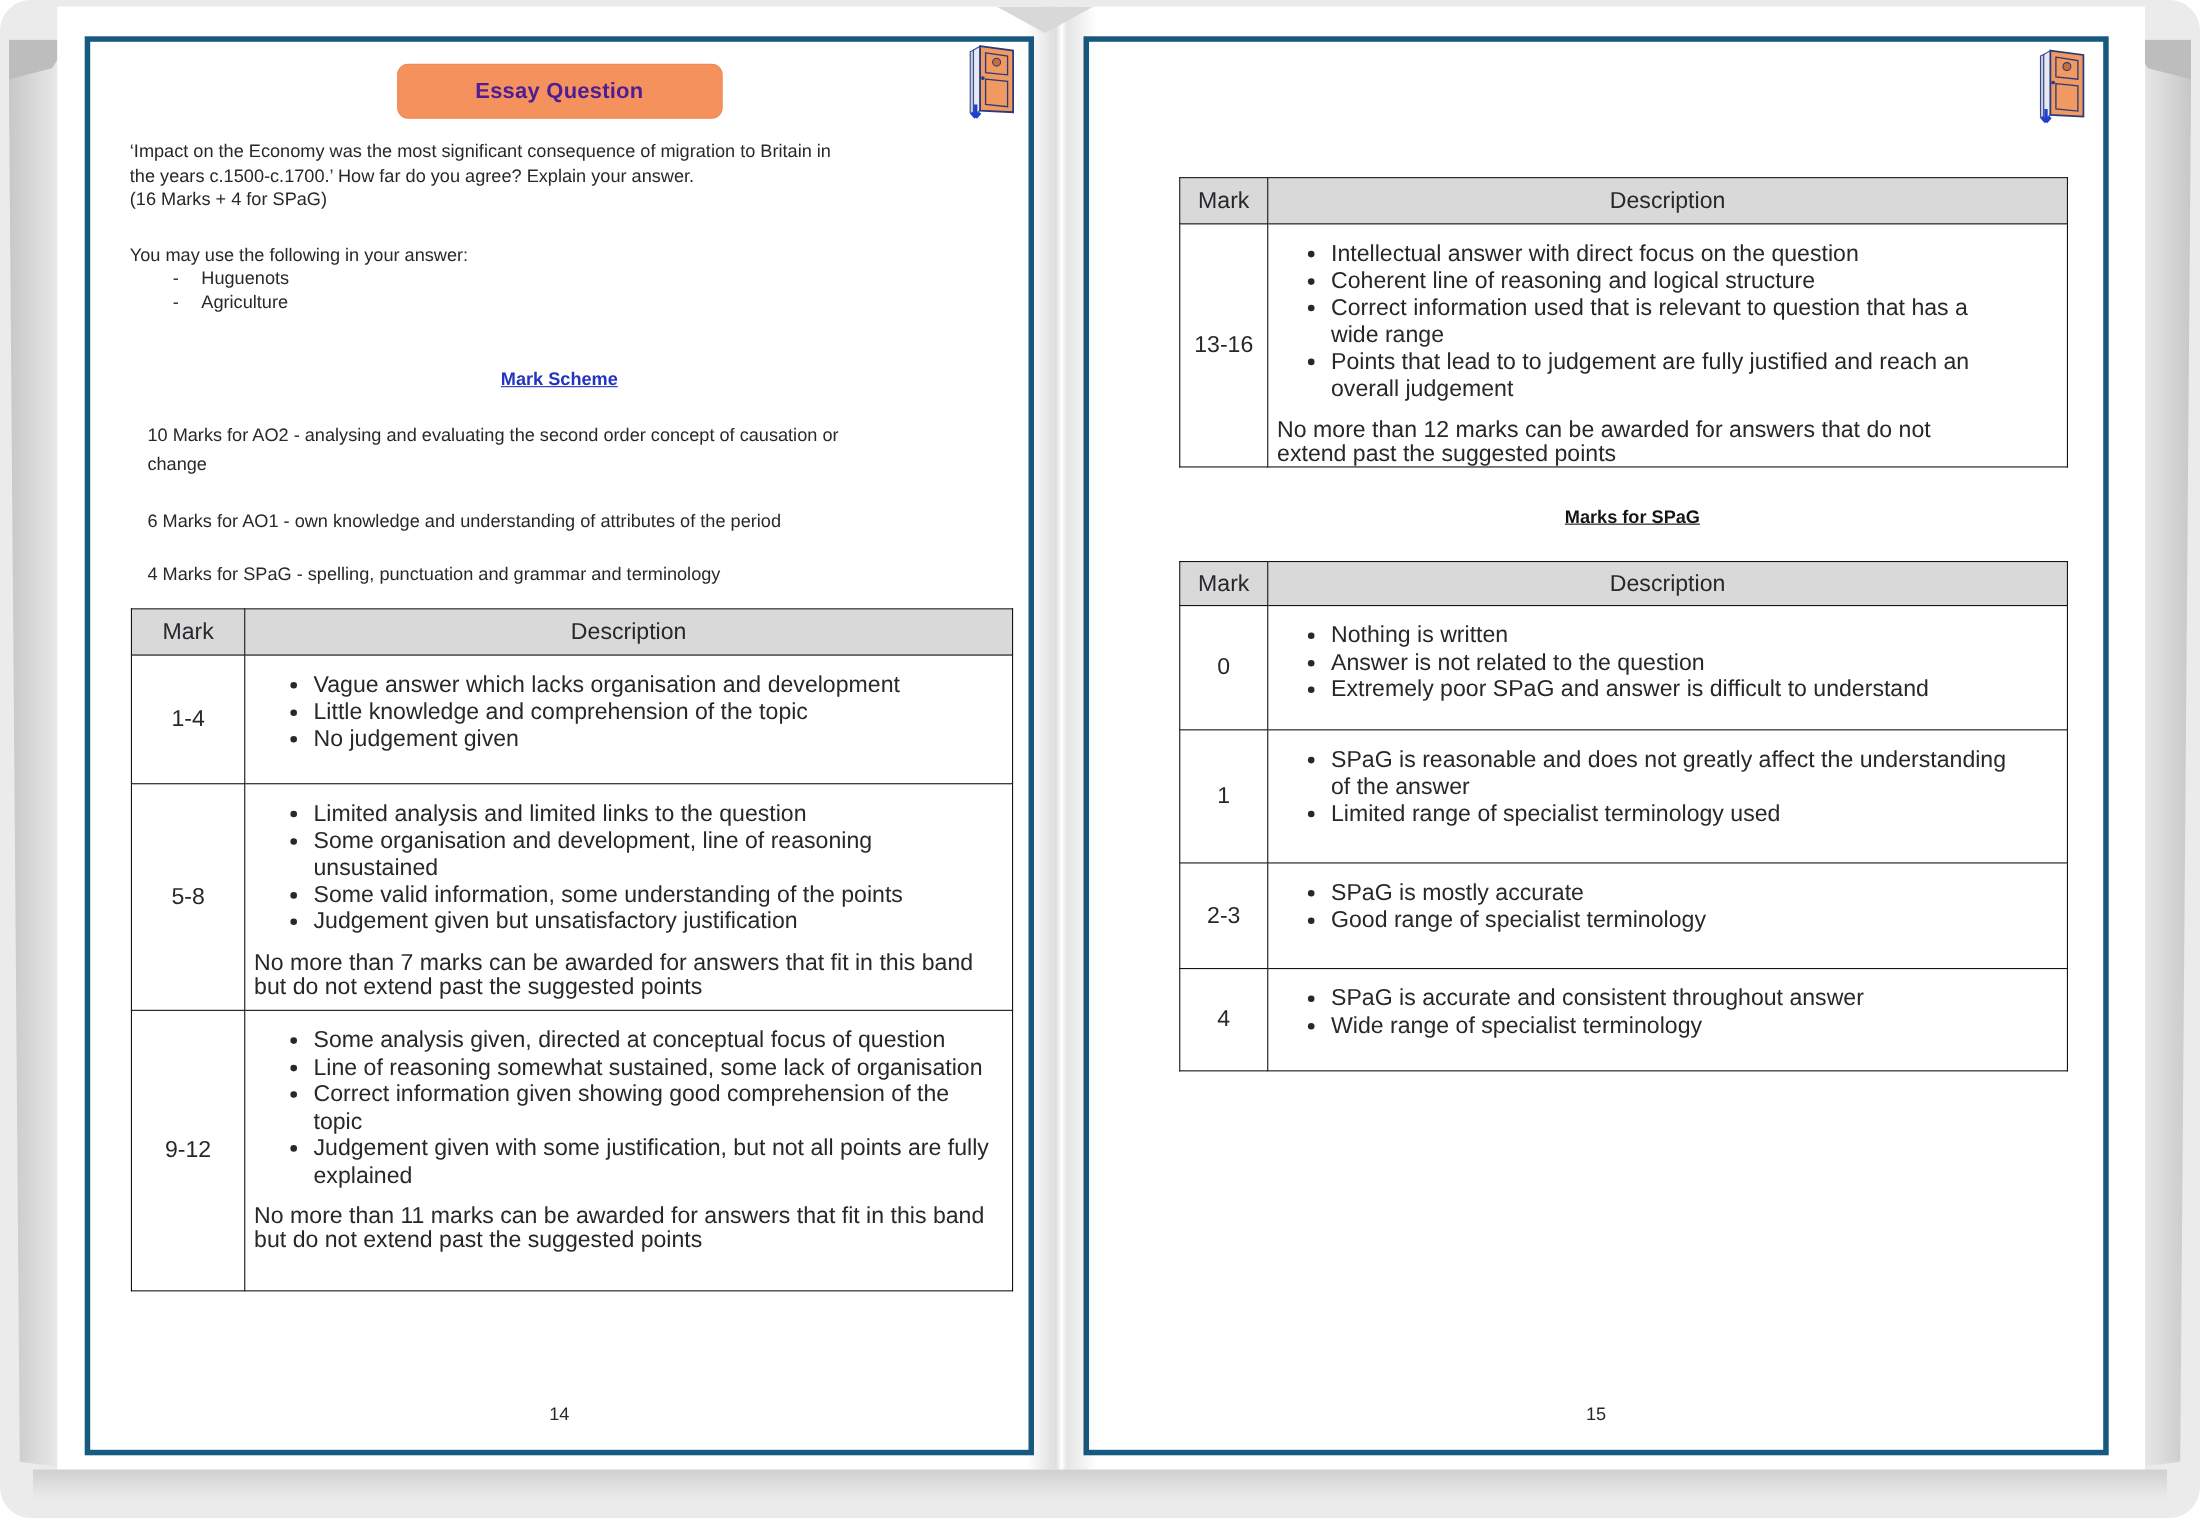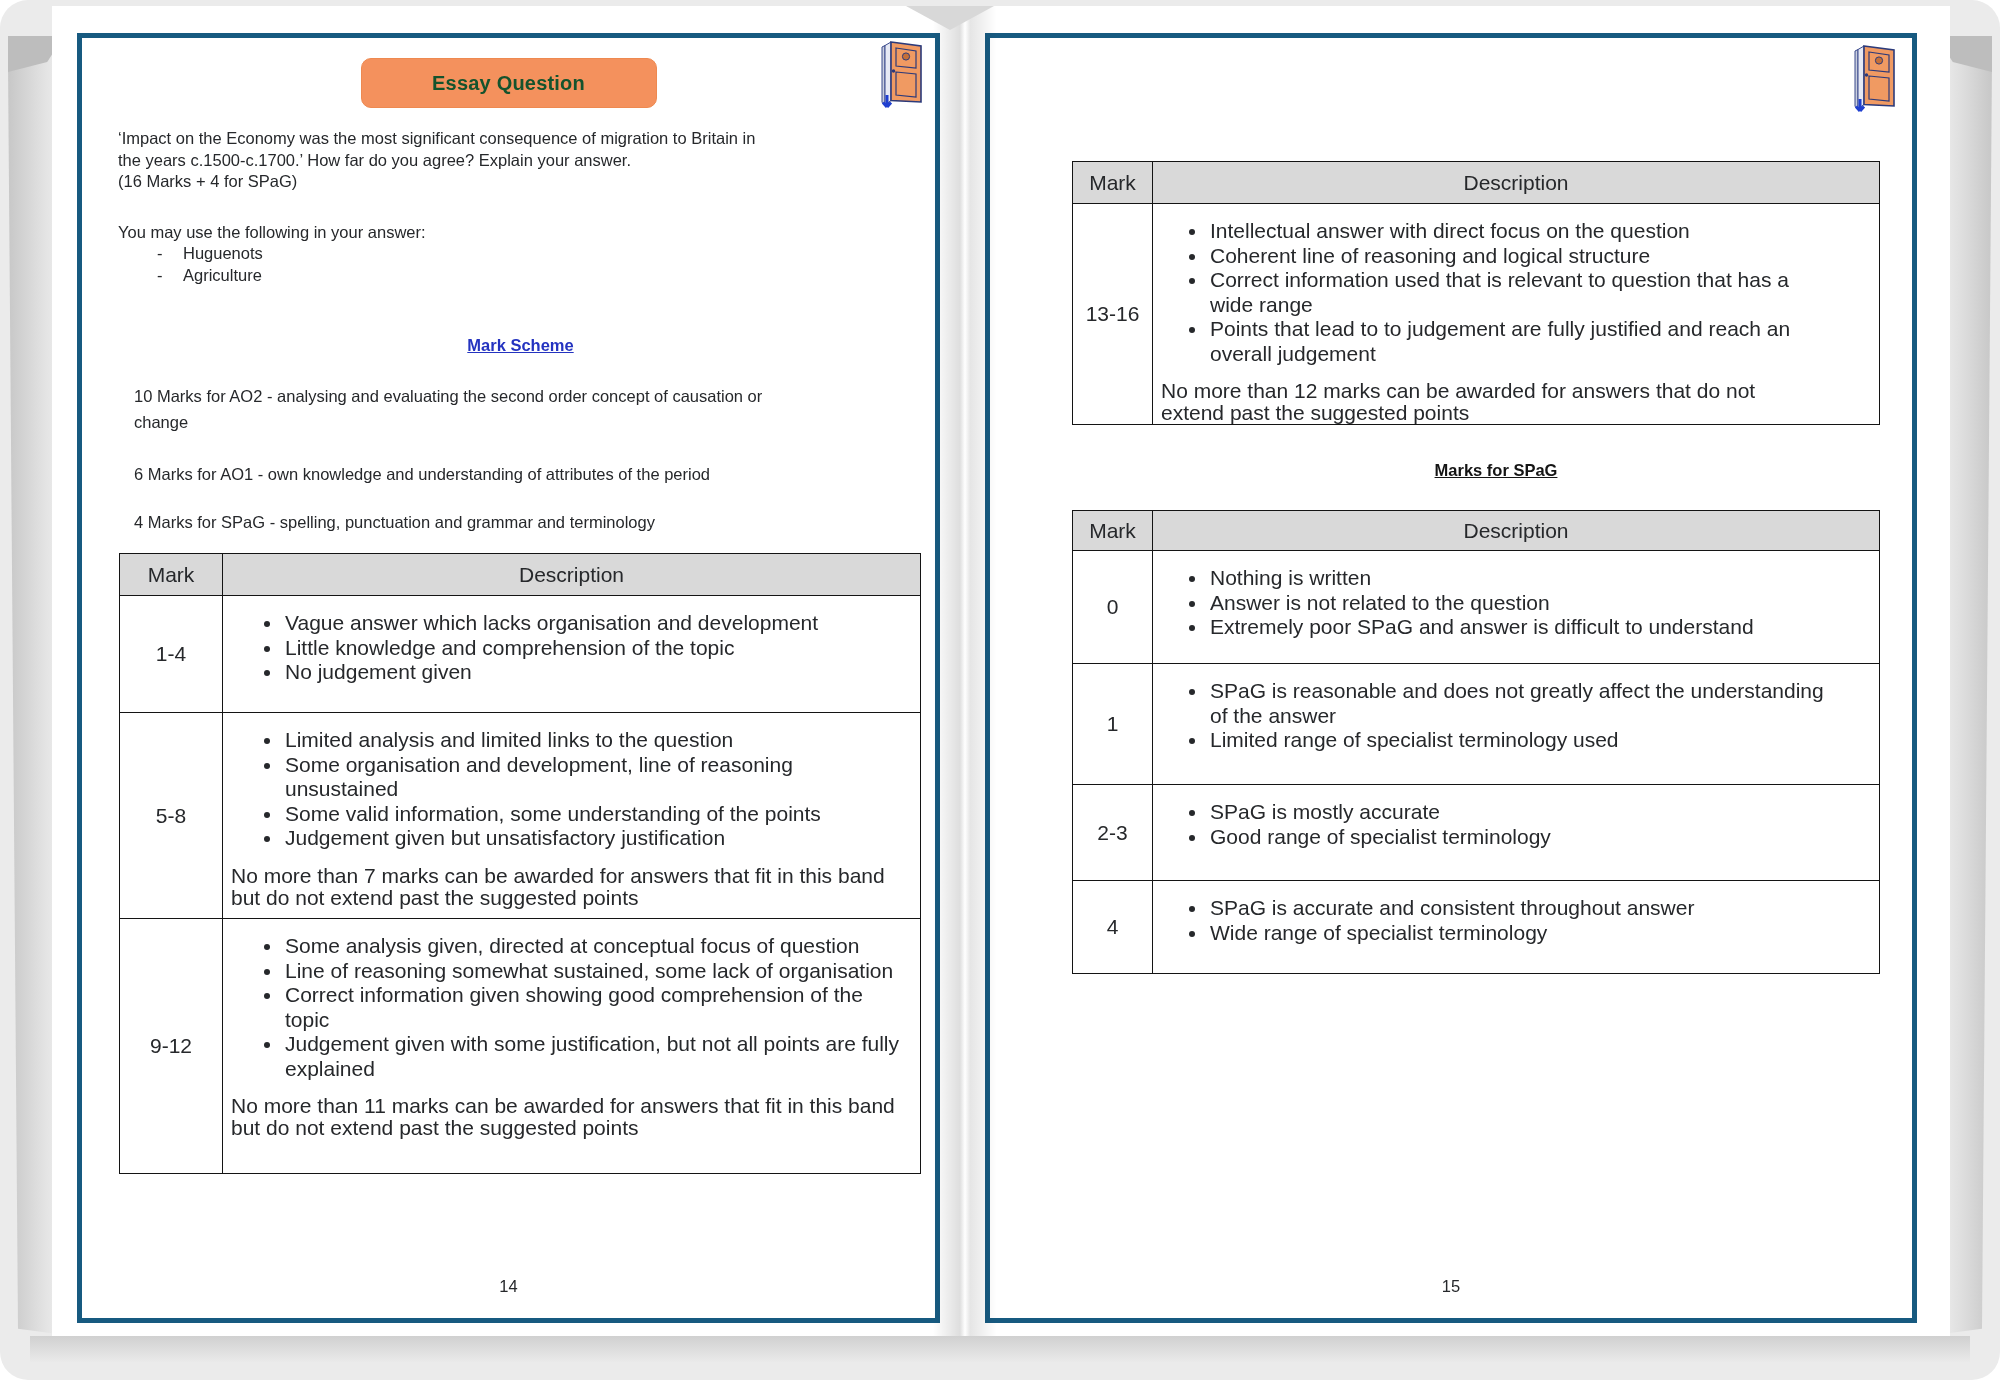--- a/index.html
+++ b/index.html
@@ -32,32 +32,32 @@
                 background:linear-gradient(180deg,#d0d0d0,#eaeaea); }
 
   
   .frame { position:absolute; top:27px; height:1290px; border:5px solid #175a80; background:#fff; }
   .frame.fl { left:25px;  width:863px; }
   .frame.fr { left:30px;  width:932px; }
 
   .badge { position:absolute; top:20px; left:50%; transform:translateX(-50%);
            width:296px; height:50px; background:#F4915D; border:1px solid #ee8950; border-radius:10px;
            display:flex; align-items:center; justify-content:center;
-           color:#14532d; font-weight:bold; font-size:20px; letter-spacing:0.2px; }
+           color:#4c1d95; font-weight:bold; font-size:20px; letter-spacing:0.2px; }
 
   .door { position:absolute; width:56px; height:72px; }
   .door.dl { right:6px;  top:1px; }
   .door.dr { right:10px; top:5px; }
 
   .qblock { position:absolute; left:36px; top:90px; width:640px; font-size:16.5px; line-height:21.5px; }
   .guide-intro { margin-top:29px; }
   .dash-item { padding-left:39px; }
   .dash { display:inline-block; width:26px; }
 
-  .center-head { position:absolute; width:100%; text-align:center; font-size:16.5px; font-weight:bold;margin-left:12px; }
+  .center-head { position:absolute; width:100%; text-align:center; font-size:16.5px; font-weight:bold; }
   .head-blue  { color:#2433C0; text-decoration:underline; }
   .head-black { color:#141414; text-decoration:underline; }
 
   .ao { position:absolute; left:52px; width:780px; font-size:16.5px; line-height:26px; }
 
   table.mark-table { border-collapse:collapse; font-size:21px; background:#fff; }
   .mark-table th, .mark-table td { border:1.5px solid #141414; }
   .mark-table th { background:#D9D9D9; font-weight:normal; text-align:center; }
   .mark-cell { text-align:center; vertical-align:middle; }
   .desc-cell { vertical-align:top; padding:13px 12px 0 0; }

